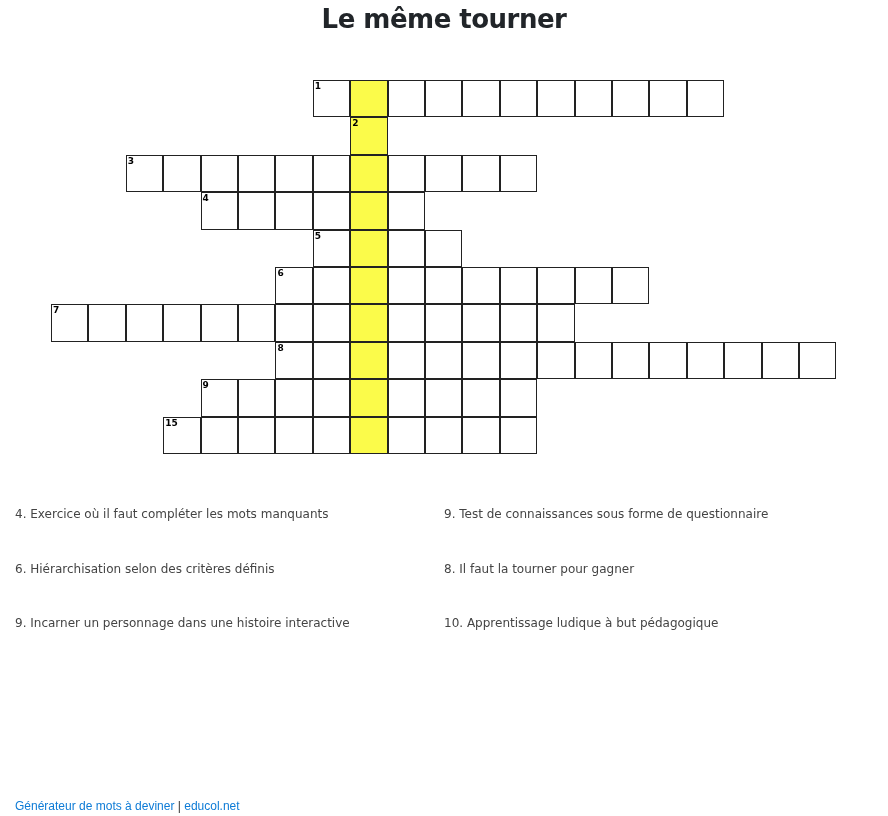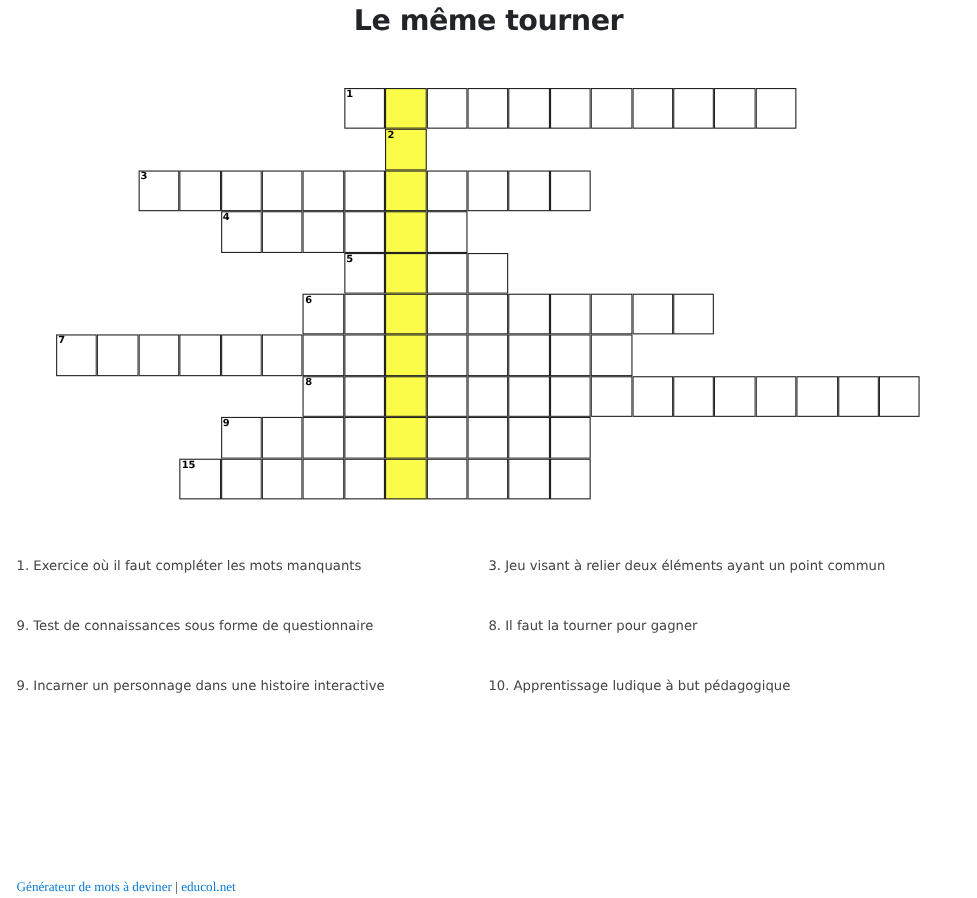--- a/index.html
+++ b/index.html
@@ -26,21 +26,21 @@
   .clues {
     position: absolute; left: 15px; top: 506px; width: 860px;
     display: grid; grid-template-columns: 429px 429px; row-gap: 0;
   }
   .clue {
     height: 54.5px; font-family: "DejaVu Sans", sans-serif; font-size: 12px;
     color: #444; line-height: 16px; white-space: nowrap;
   }
   .footer {
     position: absolute; left: 15px; top: 799px;
-    font-family: Liberation Serif, serif; font-size: 12px; color: #333;
+    font-family: Liberation Sans, sans-serif; font-size: 12px; color: #333;
   }
   .footer a { color: #0d7bd6; text-decoration: none; }
 </style>
 </head>
 <body>
 
 <div class="title">Le même tourner</div>
 
 <div class="grid" id="grid">
     <div class="cell" style="left: 312.8px; top: 80px;">
@@ -150,23 +150,23 @@
     <div class="cell" style="left: 275.4px; top: 416.6px;"></div>
     <div class="cell" style="left: 312.8px; top: 416.6px;"></div>
     <div class="cell hl" style="left: 350.2px; top: 416.6px;"></div>
     <div class="cell" style="left: 387.6px; top: 416.6px;"></div>
     <div class="cell" style="left: 425px; top: 416.6px;"></div>
     <div class="cell" style="left: 462.4px; top: 416.6px;"></div>
     <div class="cell" style="left: 499.8px; top: 416.6px;"></div>
   </div>
 
 <div class="clues" id="clues">
-  <div class="clue">1. Exercice où il faut compléter les mots manquants</div>
-  <div class="clue">3. Jeu visant à relier deux éléments ayant un point commun</div>
+  <div class="clue">4. Exercice où il faut compléter les mots manquants</div>
   <div class="clue">9. Test de connaissances sous forme de questionnaire</div>
+  <div class="clue">6. Hiérarchisation selon des critères définis</div>
   <div class="clue">8. Il faut la tourner pour gagner</div>
   <div class="clue">9. Incarner un personnage dans une histoire interactive</div>
   <div class="clue">10. Apprentissage ludique à but pédagogique</div>
 </div>
 
 <div class="footer">
   <a>Générateur de mots à deviner</a><span> | </span><a>educol.net</a>
 </div>
 
 </body></html>

